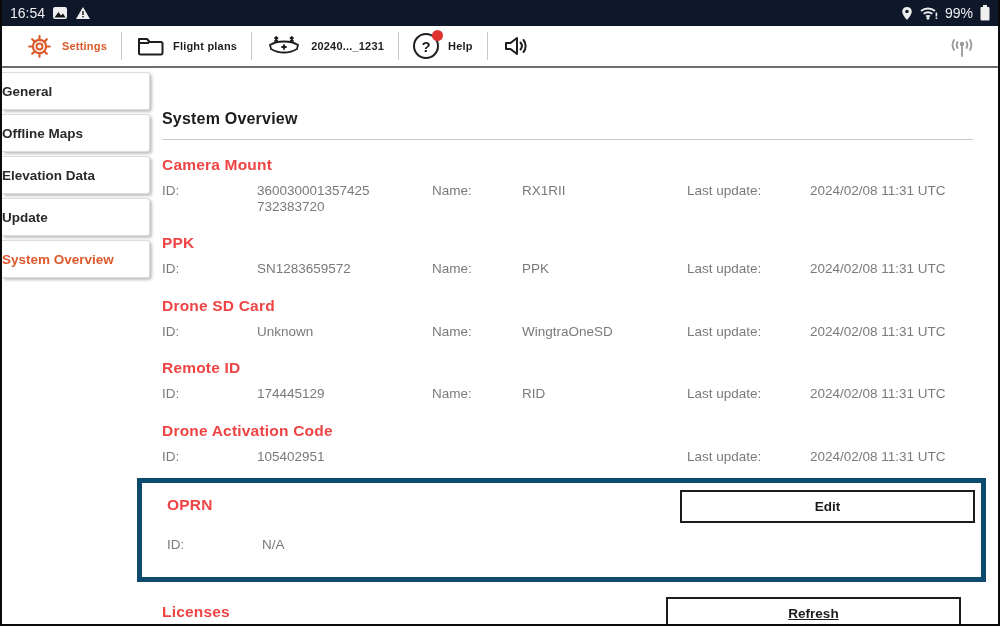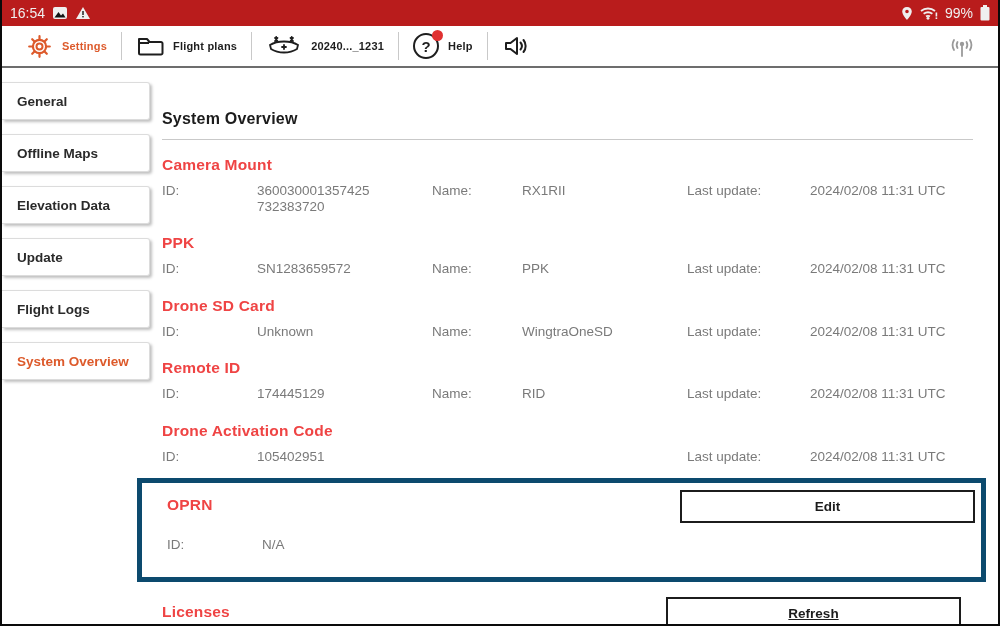--- a/index.html
+++ b/index.html
@@ -10,21 +10,21 @@
     width: 1000px; height: 626px;
     background: #fff;
     border: 2px solid #0a0a0a;
     border-top: none;
     position: relative;
     overflow: hidden;
   }
 
   
   .statusbar {
-    height: 26px; background: #b91c1c; color: #efefef;
+    height: 26px; background: #0f172a; color: #efefef;
     display: flex; align-items: center; justify-content: space-between;
     padding: 0 8px; font-size: 14px;
   }
   .statusbar .cluster { display: flex; align-items: center; gap: 7px; }
   .statusbar svg { display: block; }
 
   
   .toolbar {
     height: 42px; background: #fff;
     border-bottom: 2px solid #6d6d6d;
@@ -46,27 +46,26 @@
     width: 11px; height: 11px; border-radius: 50%; background: #e03131;
   }
   .tb-right { margin-left: auto; padding-right: 6px; color: #9a9a9a; }
 
   
   .app-body { position: relative; height: 554px; background: #fff; }
 
   
   .sidebar { position: absolute; left: 0; top: 0; width: 150px; }
   .side-tab {
-    margin-top: 14px; height: 38px; width: 148px;
+    margin-top: 4px; height: 38px; width: 148px;
     background: #fff;
     border: 1px solid #dcdcdc; border-left: none;
     border-radius: 0 3px 3px 0;
     box-shadow: 2px 2px 3px rgba(0,0,0,.25);
     display: flex; align-items: center;
-    padding-left: 15px;
     font-size: 13.5px; font-weight: bold; color: #2a2a2a;
     cursor: pointer;
   }
   .side-tab.active { color: #dd5a2b; }
 
   
   .main { margin-left: 160px; margin-right: 25px; padding-top: 42px; }
   .page-title { font-size: 16px; font-weight: bold; color: #1c1c1c; letter-spacing: .2px; }
   .title-rule { border: none; border-top: 1px solid #c9c9c9; margin-top: 11px; }
 
@@ -232,23 +231,20 @@
         </div>
       <div class="side-tab">
           <span>Offline Maps</span>
         </div>
       <div class="side-tab">
           <span>Elevation Data</span>
         </div>
       <div class="side-tab">
           <span>Update</span>
         </div>
-      <div class="side-tab">
-          <span>Flight Logs</span>
-        </div>
       <div class="side-tab active">
           <span>System Overview</span>
         </div>
     </div>
 
     <div class="main">
       <div class="page-title">System Overview</div>
       <hr class="title-rule">
 
       <div class="sec first">

